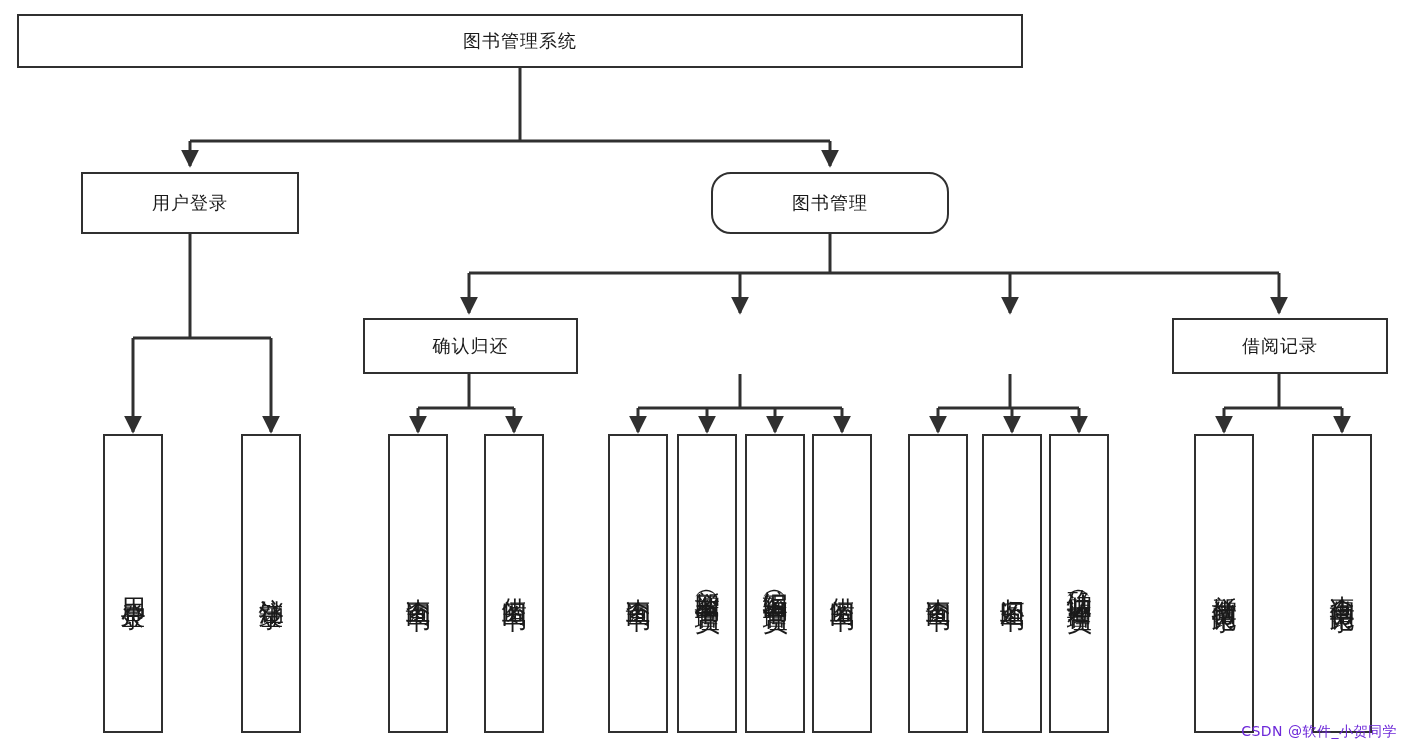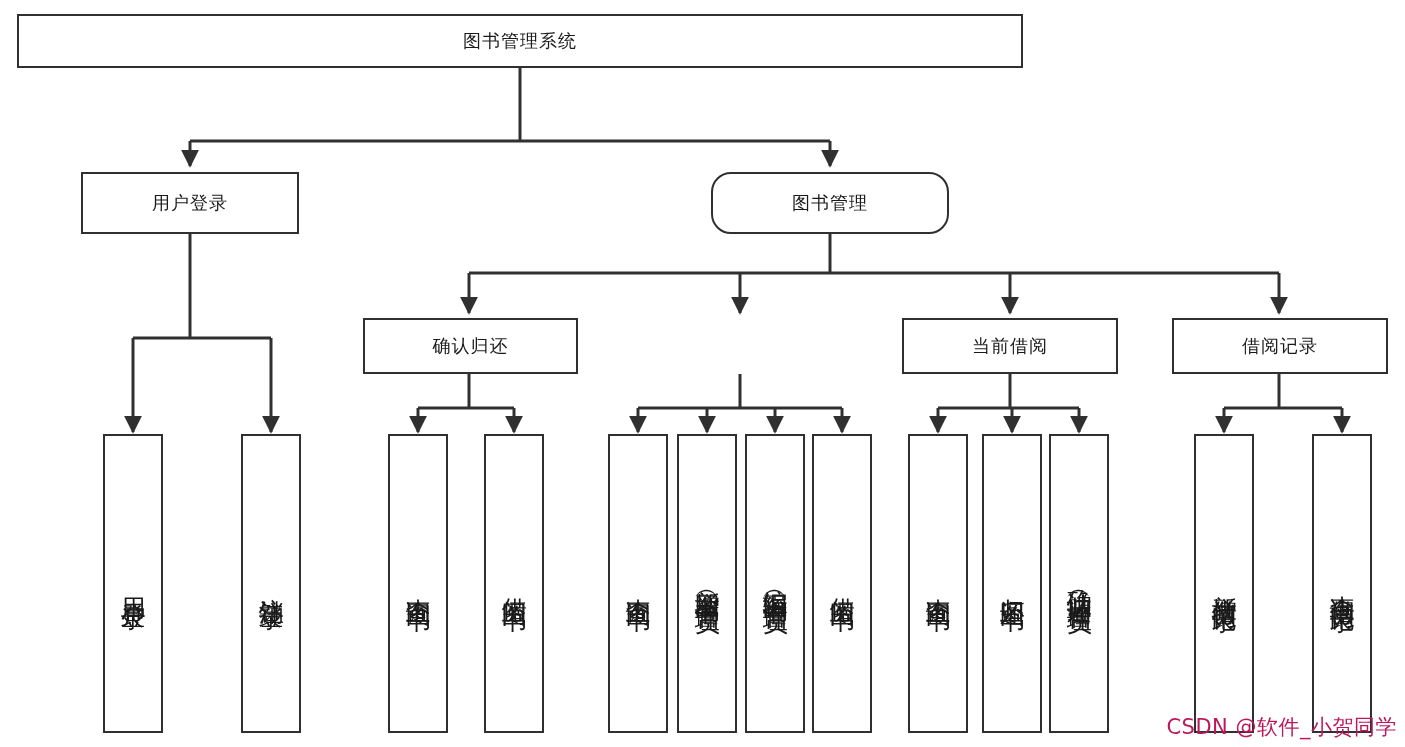--- a/index.html
+++ b/index.html
@@ -51,22 +51,22 @@
   }
   .node.vert .vtext {
     writing-mode: vertical-rl;
     text-orientation: upright;
     white-space: nowrap;
   }
   #watermark {
     position: absolute;
     right: 8px;
     bottom: 6px;
-    font-size: 21px;
-    color: #be185d;
+    font-size: 14px;
+    color: #6d28d9;
     letter-spacing: 0.5px;
     white-space: nowrap;
     pointer-events: none;
   }
 </style>
 </head>
 <body>
 
 <div id="diagram-root">
 
@@ -133,23 +133,20 @@
 
   <div class="node horiz" style="left:711px; top:172px; width:238px; height:62px;border-radius:20px;">
     <span>图书管理</span>
   </div>
 
   <div class="node horiz" style="left:363px; top:318px; width:215px; height:56px;">
     <span>确认归还</span>
   </div>
 
 
-  <div class="node horiz" style="left:902px; top:318px; width:216px; height:56px;">
-    <span>当前借阅</span>
-  </div>
 
   <div class="node horiz" style="left:1172px; top:318px; width:216px; height:56px;align-items:center;">
     <span>借阅记录</span>
   </div>
 
   <div class="node vert" style="left:103px; top:434px; width:60px; height:299px;">
     <span class="vtext">用户登录</span>
   </div>
 
   <div class="node vert" style="left:241px; top:434px; width:60px; height:299px;">

